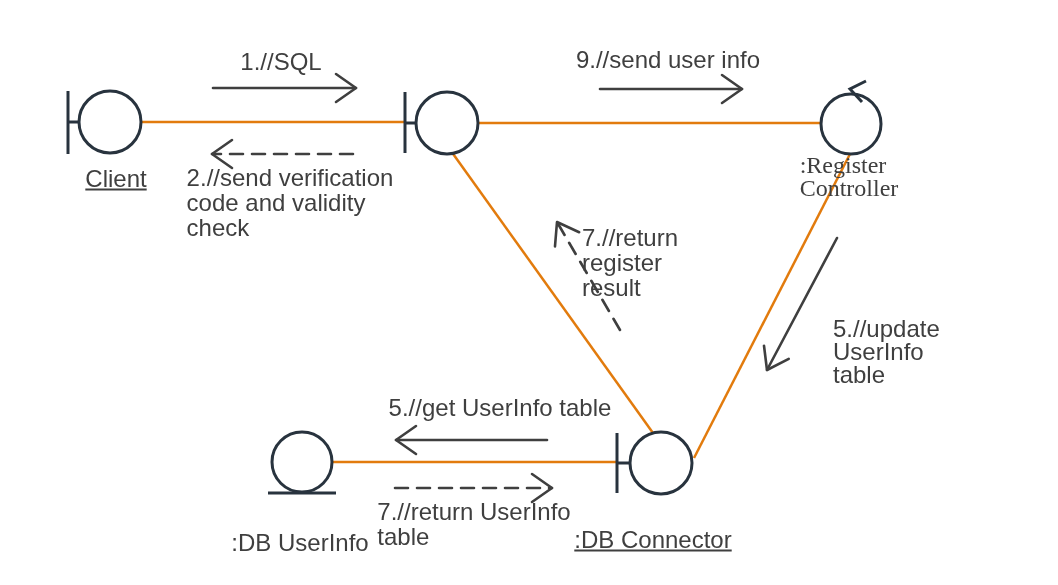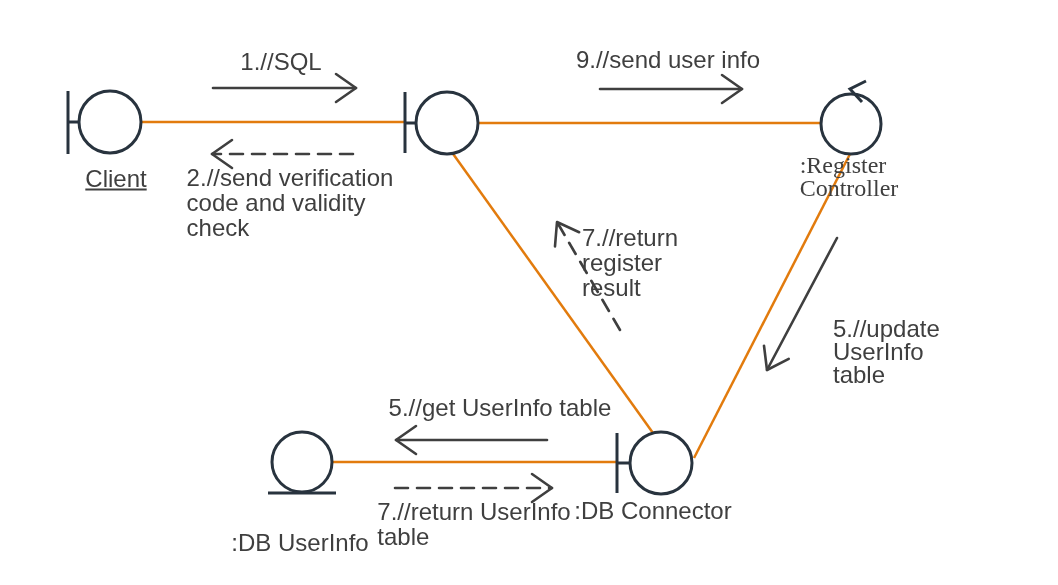--- a/index.html
+++ b/index.html
@@ -86,21 +86,21 @@
       <line class="msg" x1="547" y1="440" x2="396" y2="440" marker-end="url(#arrowhead)"></line>
       <line class="msg dashed" x1="395" y1="488" x2="552" y2="488" marker-end="url(#arrowhead)"></line>
       <line class="msg dashed" x1="620" y1="330" x2="557" y2="222" marker-end="url(#arrowhead)"></line>
     </g>
   </svg>
 
   <div class="lbl" style="left:116px; top:178px;text-decoration:underline;">Client</div>
   <div class="lbl tight" style="left:849px; top:177px;font-family:Liberation Serif, serif;">:Register
 Controller</div>
   <div class="lbl" style="left:300px; top:512px;margin-top:30px;">:DB UserInfo</div>
-  <div class="lbl" style="left:653px; top:510px;">:DB Connector</div>
+  <div class="lbl" style="left:653px; top:539px;text-decoration:underline;">:DB Connector</div>
 
   <div class="lbl" style="left:281px; top:61px;">1.//SQL</div>
   <div class="lbl" style="left:290px; top:202px;">2.//send verification
 code and validity
 check</div>
   <div class="lbl" style="left:668px; top:59px;">9.//send user info</div>
   <div class="lbl" style="left:500px; top:407px;">5.//get UserInfo table</div>
   <div class="lbl" style="left:474px; top:524px;">7.//return UserInfo
 table</div>
   <div class="lbl" style="left:630px; top:262px;">7.//return

